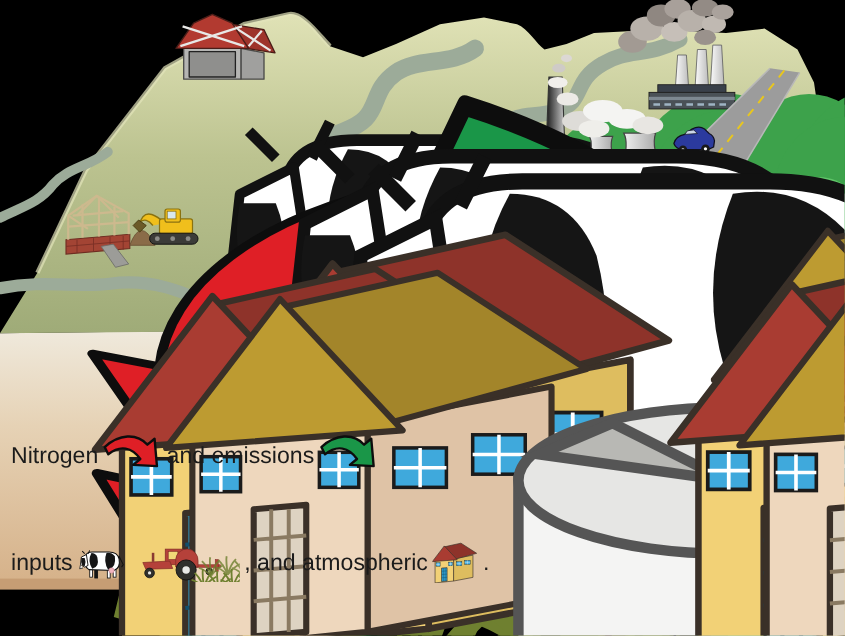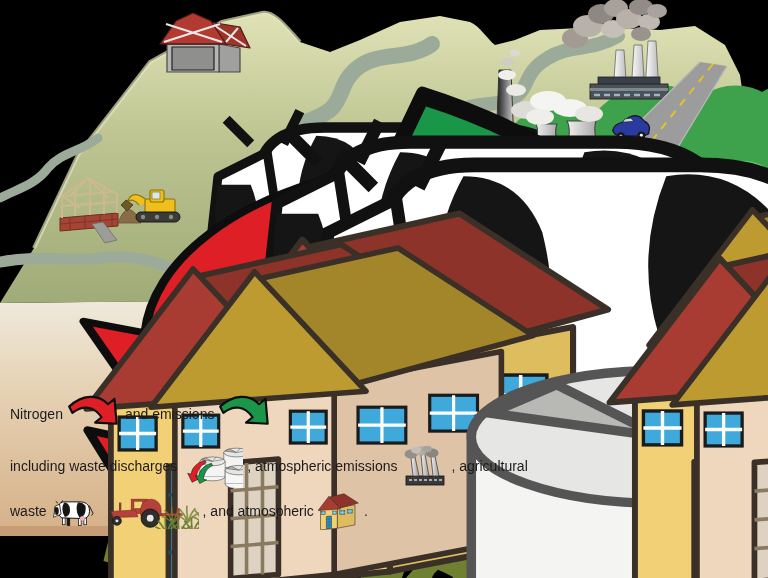--- a/index.html
+++ b/index.html
@@ -1,20 +1,20 @@
 <!DOCTYPE html>
 <html><head>
 <meta charset="utf-8">
 <style>
   html,body{margin:0;padding:0;background:#000;}
   #stage{position:relative;width:768px;height:578px;overflow:hidden;background:#000;
          font-family:"Liberation Sans",sans-serif;}
   #scene-svg{position:absolute;left:0;top:0;}
   .caption-row{position:absolute;left:6px;display:flex;align-items:center;
-               color:#1b1b1b;font-size:14px;white-space:pre;line-height:1;}
+               color:#1b1b1b;font-size:21px;white-space:pre;line-height:1;}
   .caption-row .w{margin:0 4px;}
   .cap-icon{flex:0 0 auto;display:block;}
   
   .house-yellow{--wall:#f2d176;--wallside:#debd5f;--roof:#a93c32;--roofside:#8e332a;
                 --door:#2f9fd0;--doorline:#11506e;}
   .house-tan{--wall:#eed7bd;--wallside:#dfc3a6;--roof:#bd9b31;--roofside:#a3852a;
              --door:#ded3c2;--doorline:#8a7a62;}
   .arrow-red{fill:#df1f26;stroke:#0d0d0d;stroke-width:2.4;stroke-linejoin:round;}
   .arrow-green{fill:#1a9648;stroke:#0d0d0d;stroke-width:2.4;stroke-linejoin:round;}
   .arrow-red-thin{fill:#df1f26;stroke:#0d0d0d;stroke-width:4;stroke-linejoin:round;}
@@ -371,36 +371,23 @@
   <span class="w">Nitrogen</span>
   <svg class="cap-icon" width="54" height="44" viewBox="0 0 100 80">
     <use href="#sym-arrowB" class="arrow-red-thin"></use>
   </svg>
   <span class="w">and emissions</span>
   <svg class="cap-icon" width="54" height="44" viewBox="0 0 100 80">
     <use href="#sym-arrowB" class="arrow-green-thin"></use>
   </svg>
 </div>
 
-<div class="caption-row" style="top:444px;height:44px;">
-  <span class="w">including waste discharges</span>
-  <svg class="cap-icon" width="62" height="44" viewBox="0 0 124 88">
-    <use href="#sym-tanks" transform="translate(30,2) scale(1.0)"></use>
-    <use href="#sym-arrowA" class="arrow-red" transform="translate(62,30) scale(-0.5,0.54)"></use>
-    <use href="#sym-arrowA" class="arrow-green" transform="translate(74,36) scale(-0.46,0.5)"></use>
-  </svg>
-  <span class="w">, atmospheric emissions</span>
-  <svg class="cap-icon" width="46" height="40" viewBox="0 0 46 40">
-    <use href="#sym-stacks"></use>
-  </svg>
-  <span class="w">, agricultural</span>
-</div>
 
 <div class="caption-row" style="top:489px;height:44px;">
-  <span class="w">waste</span>
+  <span class="w">inputs</span>
   <svg class="cap-icon" width="46" height="32" viewBox="0 0 60 42">
     <use href="#sym-cow" transform="translate(0,1)"></use>
   </svg>
   <svg class="cap-icon" width="102" height="36" viewBox="0 0 160 56">
     <use href="#sym-tractor" transform="translate(0,2) scale(0.95)"></use>
     <use href="#sym-crops" transform="translate(72,14) scale(1.05,1.0)"></use>
   </svg>
   <span class="w">, and atmospheric</span>
   <svg class="cap-icon" width="42" height="38" viewBox="0 0 100 90">
     <use href="#sym-house" class="house-yellow"></use>

